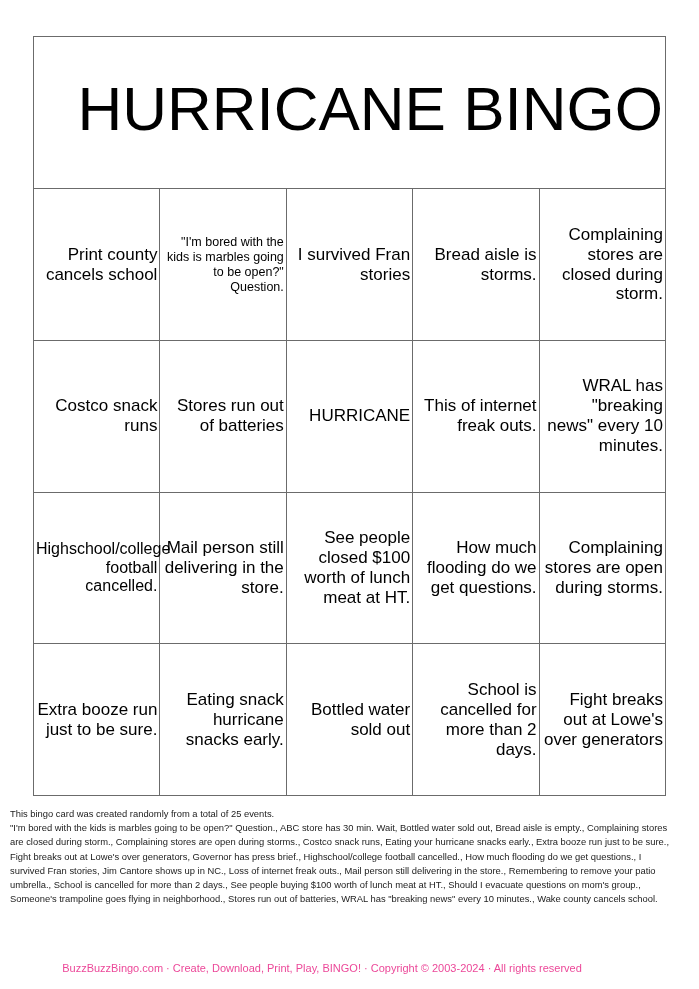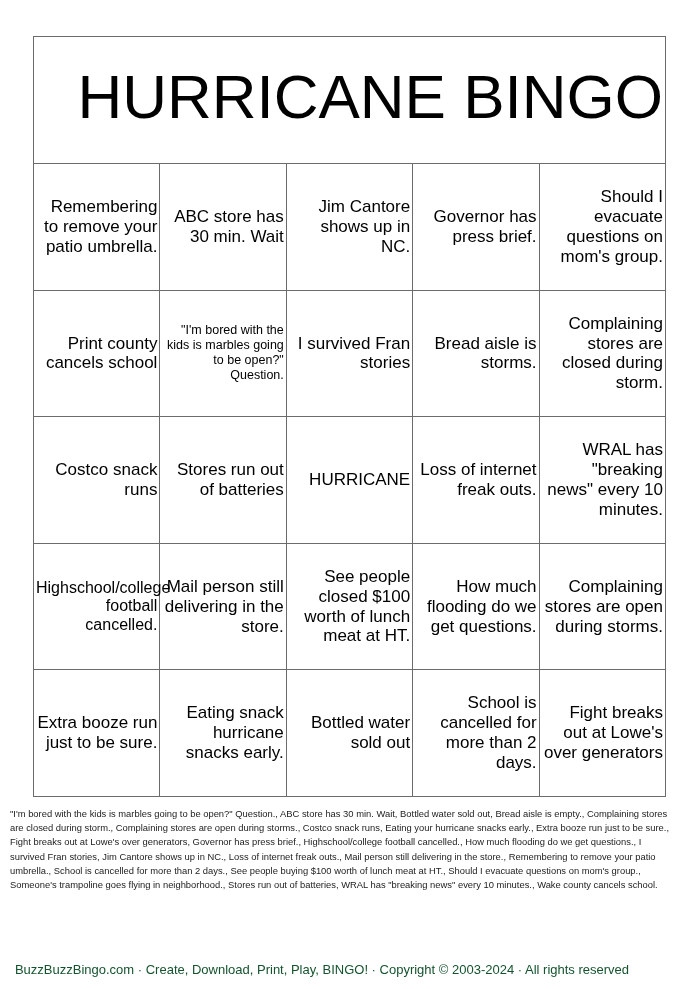--- a/index.html
+++ b/index.html
@@ -63,69 +63,63 @@
     line-height: 14.2px;
     color: #222;
   }
   .info p { margin: 0; }
   .footer {
     position: absolute;
     left: 0;
     top: 962px;
     width: 644px;
     text-align: center;
-    font-size: 13px;
-    color: #14532d;
+    font-size: 11px;
+    color: #ec4899;
   }
 </style>
 </head>
 <body>
 
 <table class="card">
   <tbody>
       <tr>
     <td class="title-cell" colspan="5">
       <span>HURRICANE BINGO</span>
     </td>
   </tr>
   <tr>
-    <td class="sq">Remembering to remove your patio umbrella.</td>
-    <td class="sq">ABC store has 30 min. Wait</td>
-    <td class="sq">Jim Cantore shows up in NC.</td>
-    <td class="sq">Governor has press brief.</td>
-    <td class="sq">Should I evacuate questions on mom's group.</td>
-  </tr>
-  <tr>
     <td class="sq">Print county cancels school</td>
     <td class="sq small">"I'm bored with the kids  is marbles going to be open?" Question.</td>
     <td class="sq">I survived Fran stories</td>
     <td class="sq">Bread aisle is storms.</td>
     <td class="sq">Complaining stores are closed during storm.</td>
   </tr>
   <tr>
     <td class="sq">Costco snack runs</td>
     <td class="sq">Stores run out of batteries</td>
     <td class="sq">HURRICANE</td>
-    <td class="sq">Loss of internet freak outs.</td>
+    <td class="sq">This of internet freak outs.</td>
     <td class="sq">WRAL has "breaking news" every 10 minutes.</td>
   </tr>
   <tr>
     <td class="sq smaller">Highschool/college football cancelled.</td>
     <td class="sq">Mail person still delivering in the store.</td>
     <td class="sq">See people closed $100 worth of lunch meat at HT.</td>
     <td class="sq">How much flooding do we get questions.</td>
     <td class="sq">Complaining stores are open during storms.</td>
   </tr>
   <tr>
     <td class="sq">Extra booze run just to be sure.</td>
     <td class="sq">Eating snack hurricane snacks early.</td>
     <td class="sq">Bottled water sold out</td>
     <td class="sq">School is cancelled for more than 2 days.</td>
     <td class="sq">Fight breaks out at Lowe's over generators</td>
   </tr>
 </tbody>
   </table>
 
 <div class="info">
+  <p>This bingo card was created randomly from a total of 25 events.</p>
   <p>"I'm bored with the kids  is marbles going to be open?" Question., ABC store has 30 min. Wait, Bottled water sold out, Bread aisle is empty., Complaining stores are closed during storm., Complaining stores are open during storms., Costco snack runs, Eating your hurricane snacks early., Extra booze run just to be sure., Fight breaks out at Lowe's over generators, Governor has press brief., Highschool/college football cancelled., How much flooding do we get questions., I survived Fran stories, Jim Cantore shows up in NC., Loss of internet freak outs., Mail person still delivering in the store., Remembering to remove your patio umbrella., School is cancelled for more than 2 days., See people buying $100 worth of lunch meat at HT., Should I evacuate questions on mom's group., Someone's trampoline goes flying in neighborhood., Stores run out of batteries, WRAL has "breaking news" every 10 minutes., Wake county cancels school.</p>
 </div>
 
 <div class="footer">BuzzBuzzBingo.com · Create, Download, Print, Play, BINGO! · Copyright © 2003-2024 · All rights reserved</div>
 
 </body></html>

